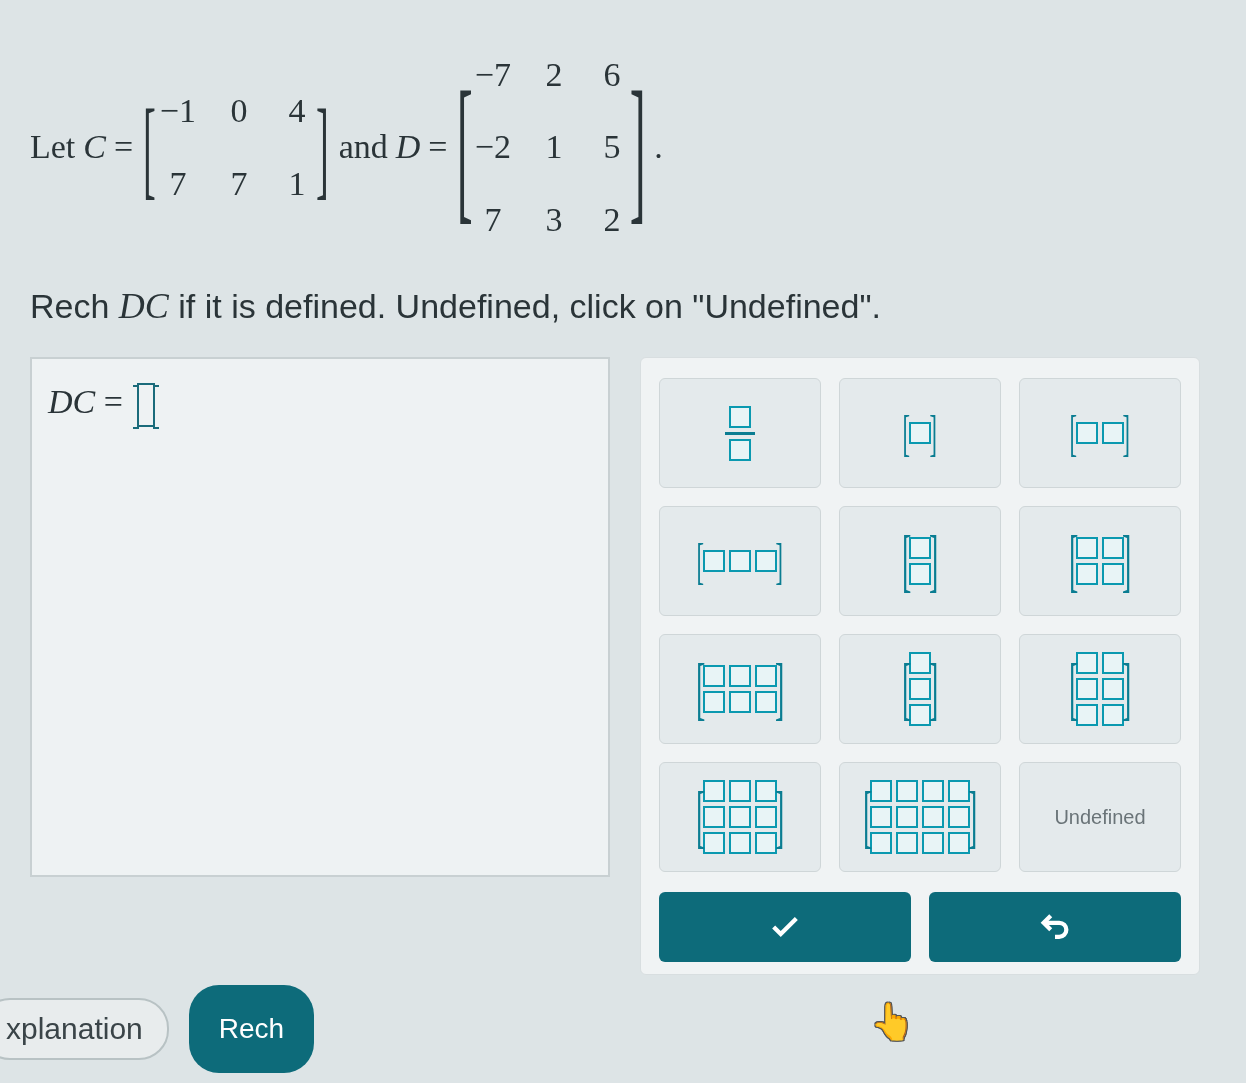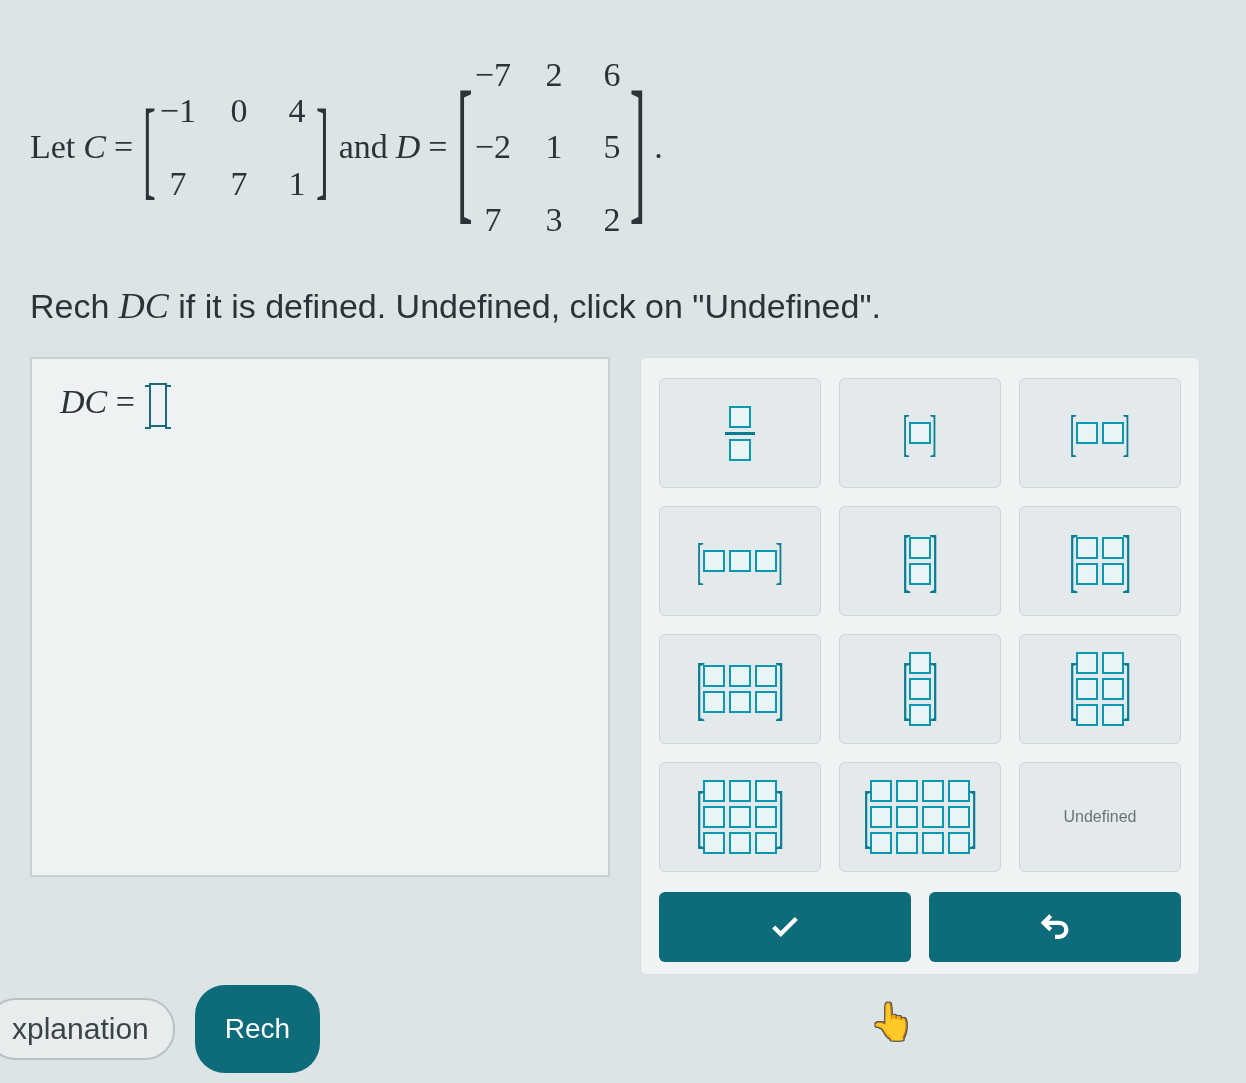--- a/index.html
+++ b/index.html
@@ -65,21 +65,21 @@
   .work-row {
     display: flex;
     gap: 30px;
     align-items: flex-start;
   }
   .answer-box {
     border: 2px solid #c8d0d2;
     background: #eef2f3;
     width: 580px;
     height: 520px;
-    padding: 24px 28px;
+    padding: 24px 16px;
     font-size: 34px;
   }
   .answer-label { font-style: italic; font-family: 'Times New Roman', serif; }
   .cursor-box {
     display: inline-block;
     border: 2px solid #1a6b7a;
     width: 18px;
     height: 44px;
     vertical-align: middle;
     margin-left: 6px;
@@ -113,21 +113,21 @@
     height: 110px;
     display: flex;
     align-items: center;
     justify-content: center;
     cursor: pointer;
     color: #0a7d92;
     font-family: Verdana, sans-serif;
   }
   .undef-btn {
     color: #6a7478;
-    font-size: 16px;
+    font-size: 20px;
   }
   .cell {
     border: 2px solid #0a99b0;
     background: #e8f4f6;
     width: 22px; height: 22px;
     display: inline-block;
   }
   .mini-bracket {
     display: inline-flex;
     align-items: center;
@@ -156,21 +156,21 @@
     height:70px;
     border-radius:6px;
     display:flex;
     align-items:center;
     justify-content:center;
     color:#fff;
     cursor:pointer;
   }
   .footer {
     position:absolute;
-    bottom:10px; left:6px;
+    bottom:10px; left:0;
     display:flex;
     align-items:center;
     gap:20px;
     padding-left:0;
   }
   .explanation-btn {
     font-family: Verdana, sans-serif;
     font-size:30px;
     color:#3a4448;
     padding:12px 24px;

